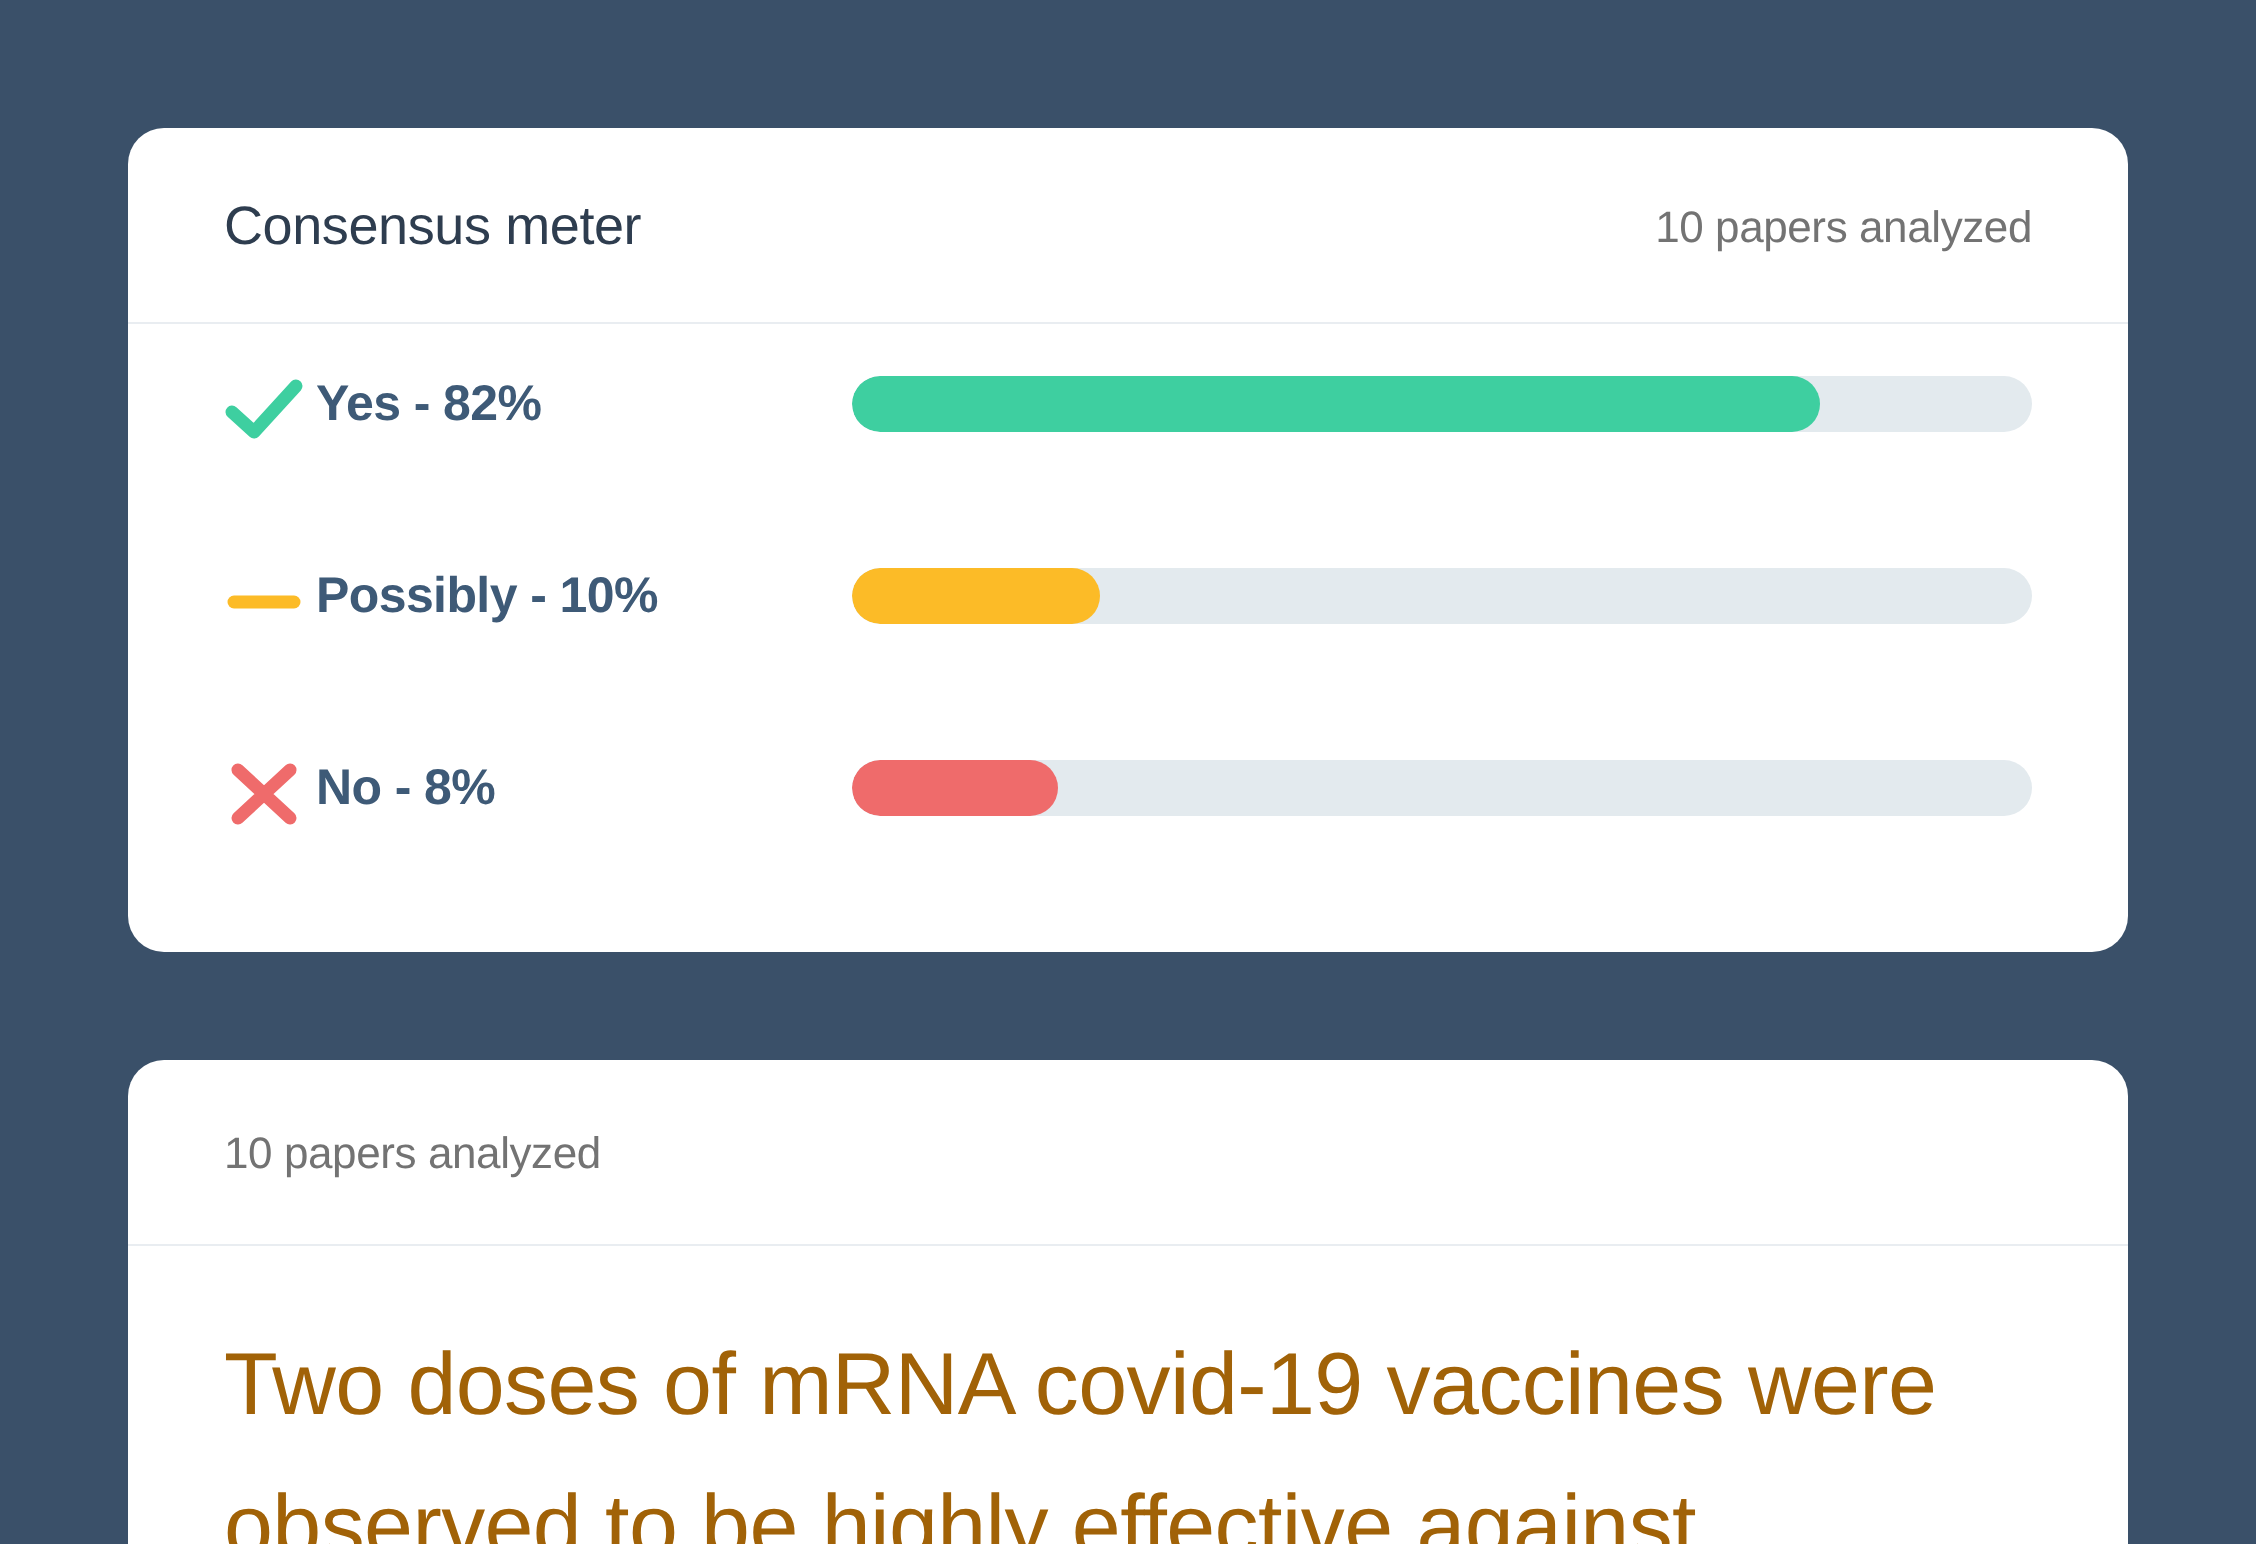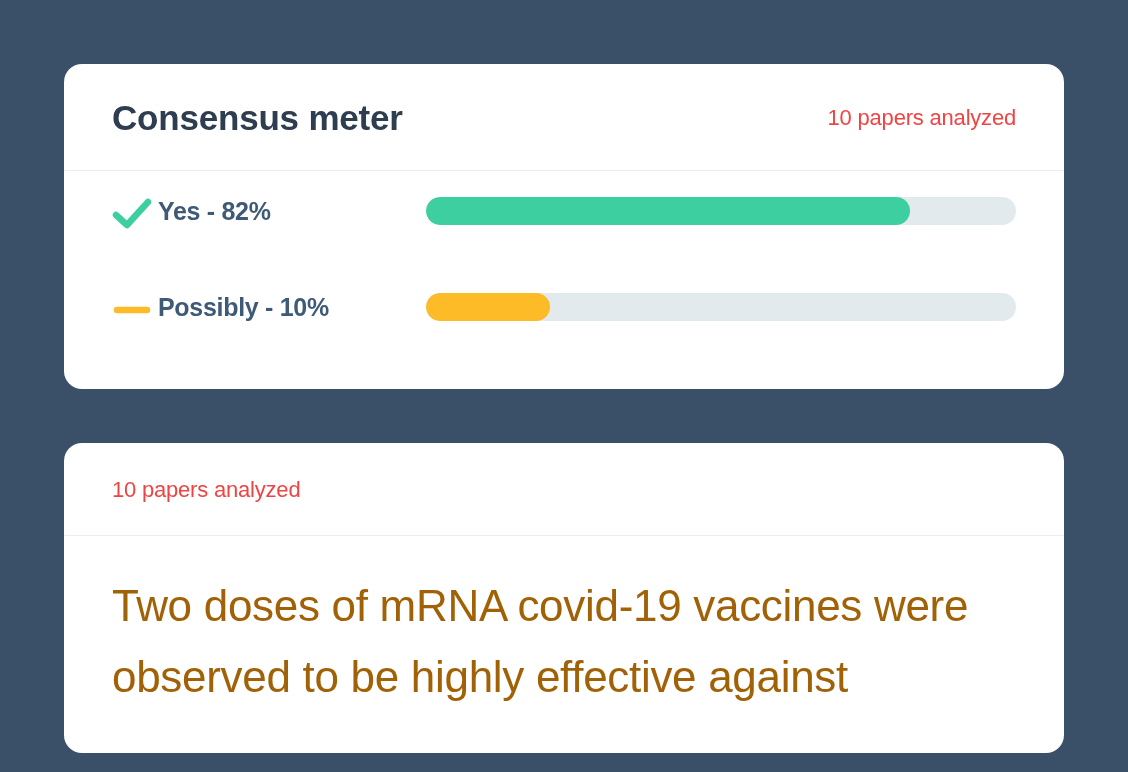--- a/index.html
+++ b/index.html
@@ -27,28 +27,28 @@
     box-sizing: border-box;
   }
   .card-header {
     display: flex;
     align-items: center;
     justify-content: space-between;
     padding: 34px 48px 32px 48px;
     border-bottom: 1px solid #e9edf1;
   }
   .card-title {
-    font-size: 35px;
-    font-weight: bold;
+    font-size: 27px;
+    font-weight: normal;
     color: #2e3d4f;
     letter-spacing: -0.2px;
   }
   .card-meta {
     font-size: 22px;
-    color: #ef4444;
+    color: #737373;
     letter-spacing: -0.2px;
   }
   .consensus-body {
     padding: 26px 48px 34px 48px;
   }
   .row {
     display: flex;
     align-items: flex-start;
     height: 62px;
     margin-bottom: 34px;
@@ -129,20 +129,31 @@
           <svg width="40" height="34" viewBox="0 0 40 34">
             <path d="M5 17 L35 17" fill="none" stroke="#fcbb27" stroke-width="6.5" stroke-linecap="round"></path>
           </svg>
         </span>
         <span class="row-label">Possibly - 10%</span>
         <span class="bar-track">
           <span class="bar-fill" style="width:21%;background:#fcbb27;"></span>
         </span>
       </div>
 
+      <div class="row">
+        <span class="row-icon">
+          <svg width="40" height="34" viewBox="0 0 40 34">
+            <path d="M7 5 L33 29 M33 5 L7 29" fill="none" stroke="#ef6b6b" stroke-width="6.5" stroke-linecap="round"></path>
+          </svg>
+        </span>
+        <span class="row-label">No - 8%</span>
+        <span class="bar-track">
+          <span class="bar-fill" style="width:17.5%;background:#ef6b6b;"></span>
+        </span>
+      </div>
 
     </div>
   </div>
 
   <div class="card summary-card">
     <div class="card-header">
       <div class="card-meta">10 papers analyzed</div>
     </div>
     <div class="summary-body">
       <div class="summary-text">Two doses of mRNA covid-19 vaccines were observed to be highly effective against</div>

